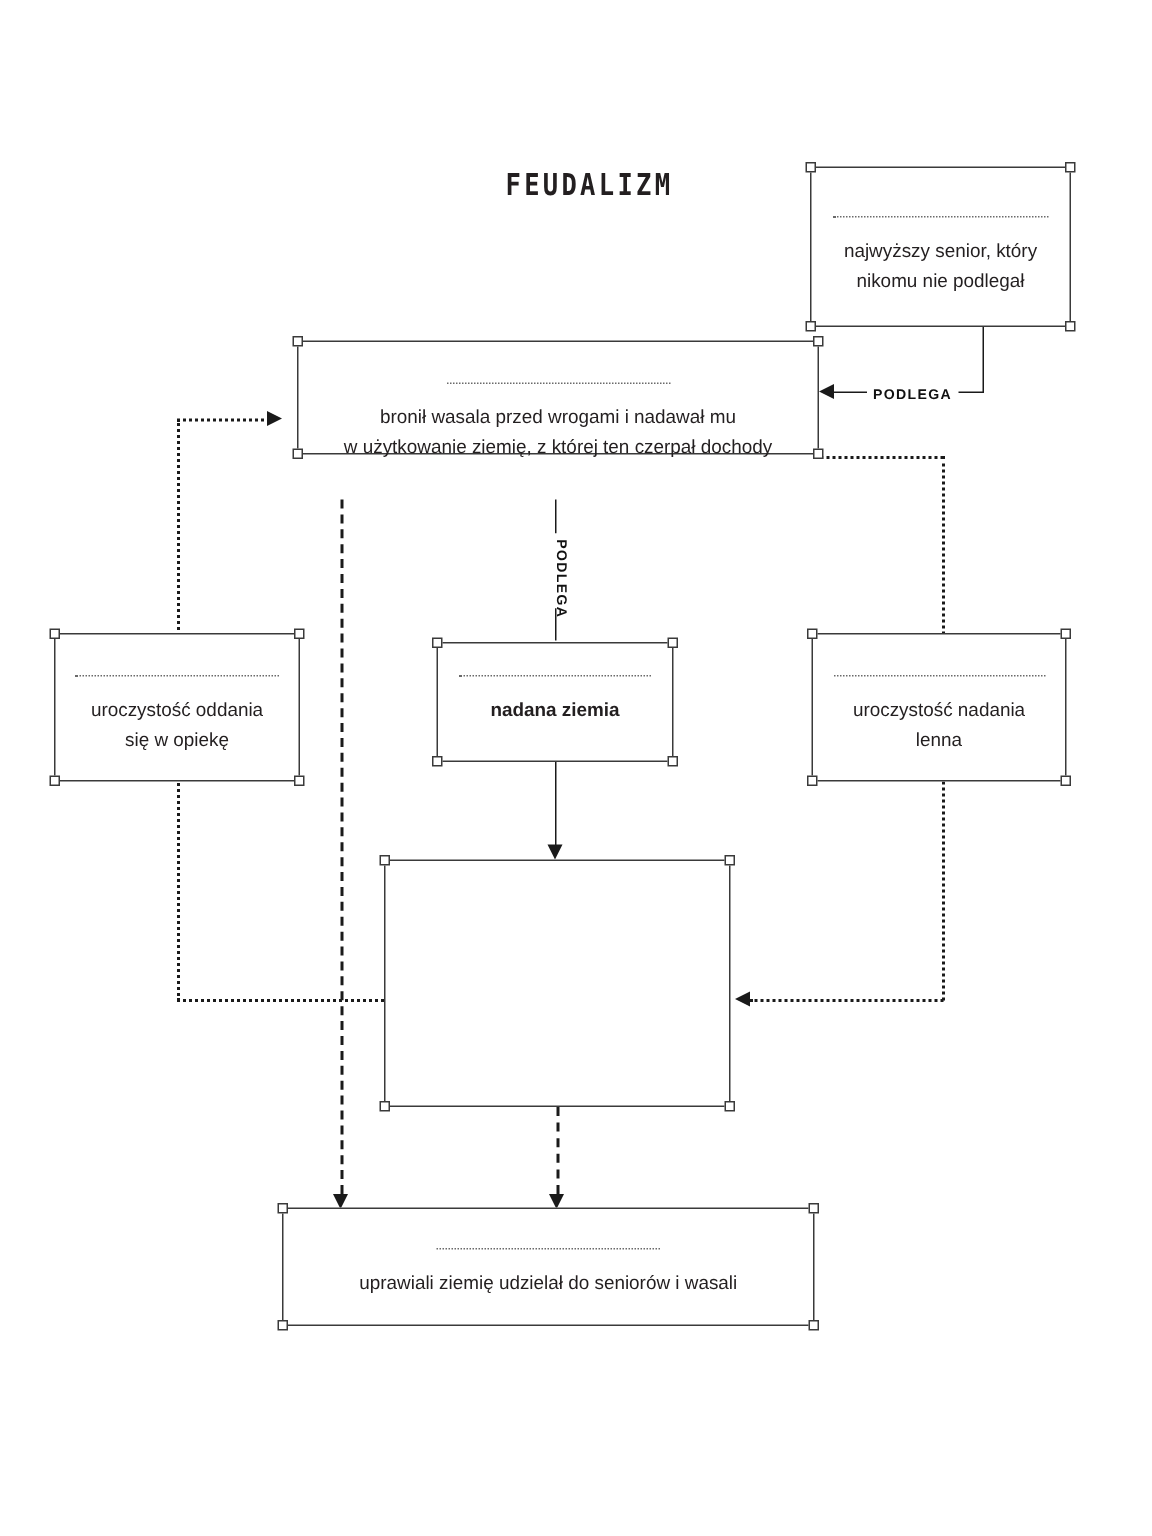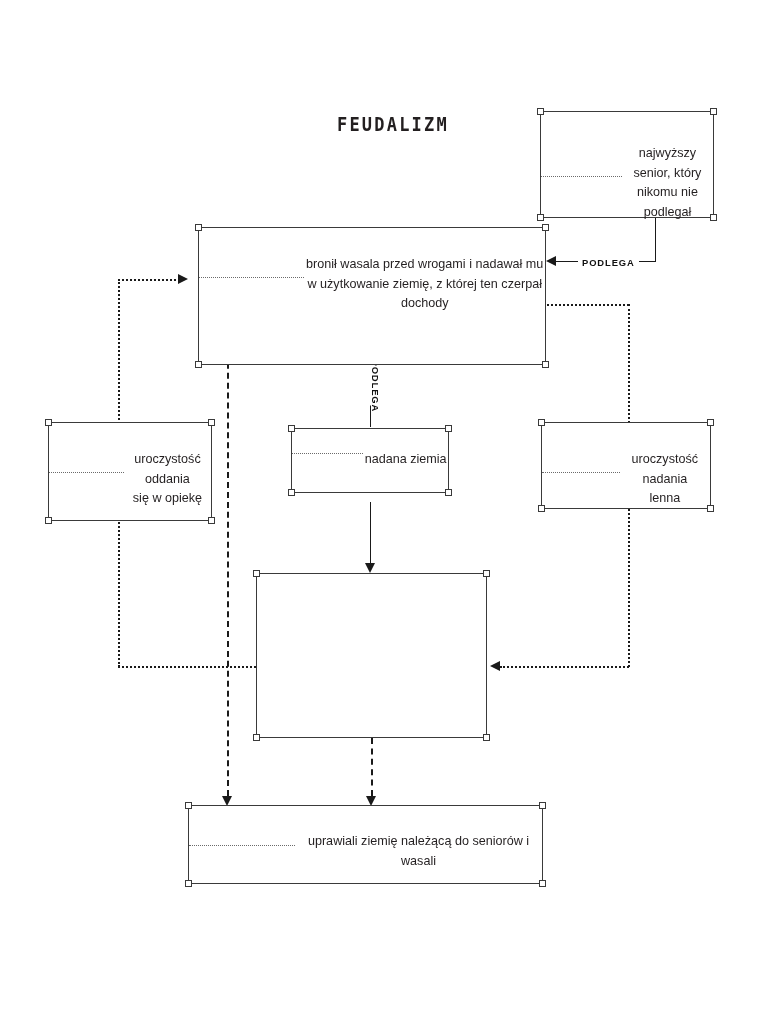--- a/index.html
+++ b/index.html
@@ -51,21 +51,21 @@
   }
   .box .corner.tl { left: -4px;  top: -4px; }
   .box .corner.tr { right: -4px; top: -4px; }
   .box .corner.bl { left: -4px;  bottom: -4px; }
   .box .corner.br { right: -4px; bottom: -4px; }
 
   .box-inner {
     position: absolute;
     left: 0; right: 0;
     display: flex;
-    flex-direction: row;
+    flex-direction: column;
     align-items: center;
     justify-content: center;
   }
   .blank-rule {
     border-bottom: 1.4px dotted #6a6a6a;
     height: 0;
     margin-bottom: 13px;
   }
   .box-text {
     font-size: 12.6px;
@@ -172,56 +172,56 @@
     <span class="corner tr"></span>
     <span class="corner bl"></span>
     <span class="corner br"></span>
     <div class="box-inner" style="top:32px;">
       <div class="blank-rule" style="width:144px;"></div>
       <div class="box-text" style="width:162px;">najwyższy senior, który
 nikomu nie podlegał</div>
     </div>
   </div>
 
-  <div class="box" style="left:198px; top:216px; width:348px; height:138px;">
+  <div class="box" style="left:198px; top:216px; width:348px; height:76px;">
     <span class="corner tl"></span>
     <span class="corner tr"></span>
     <span class="corner bl"></span>
     <span class="corner br"></span>
     <div class="box-inner" style="top:27px;">
       <div class="blank-rule" style="width:149px;"></div>
       <div class="box-text" style="width:340px;">bronił wasala przed wrogami i nadawał mu
 w użytkowanie ziemię, z której ten czerpał dochody</div>
     </div>
   </div>
 
-  <div class="box" style="left:48px; top:411px; width:164px; height:99px;">
+  <div class="box" style="left:36px; top:411px; width:164px; height:99px;">
     <span class="corner tl"></span>
     <span class="corner tr"></span>
     <span class="corner bl"></span>
     <span class="corner br"></span>
     <div class="box-inner" style="top:27px;">
       <div class="blank-rule" style="width:136px;"></div>
       <div class="box-text" style="width:158px;">uroczystość oddania
 się w opiekę</div>
     </div>
   </div>
 
-  <div class="box" style="left:291px; top:417px; width:158px; height:65px;">
+  <div class="box" style="left:291px; top:417px; width:158px; height:80px;font-weight:bold;">
     <span class="corner tl"></span>
     <span class="corner tr"></span>
     <span class="corner bl"></span>
     <span class="corner br"></span>
     <div class="box-inner" style="top:21px;">
       <div class="blank-rule" style="width:128px;"></div>
       <div class="box-text" style="width:152px;">nadana ziemia</div>
     </div>
   </div>
 
-  <div class="box" style="left:541px; top:411px; width:170px; height:87px;">
+  <div class="box" style="left:541px; top:411px; width:170px; height:99px;">
     <span class="corner tl"></span>
     <span class="corner tr"></span>
     <span class="corner bl"></span>
     <span class="corner br"></span>
     <div class="box-inner" style="top:27px;">
       <div class="blank-rule" style="width:141px;"></div>
       <div class="box-text" style="width:164px;">uroczystość nadania
 lenna</div>
     </div>
   </div>
@@ -233,17 +233,17 @@
     <span class="corner br"></span>
   </div>
 
   <div class="box" style="left:188px; top:794px; width:355px; height:79px;">
     <span class="corner tl"></span>
     <span class="corner tr"></span>
     <span class="corner bl"></span>
     <span class="corner br"></span>
     <div class="box-inner" style="top:26px;">
       <div class="blank-rule" style="width:149px;"></div>
-      <div class="box-text" style="width:347px;">uprawiali ziemię należącą do seniorów i wasali</div>
+      <div class="box-text" style="width:347px;">uprawiali ziemię udzielał do seniorów i wasali</div>
     </div>
   </div>
 
 </div>
 
 </body></html>

